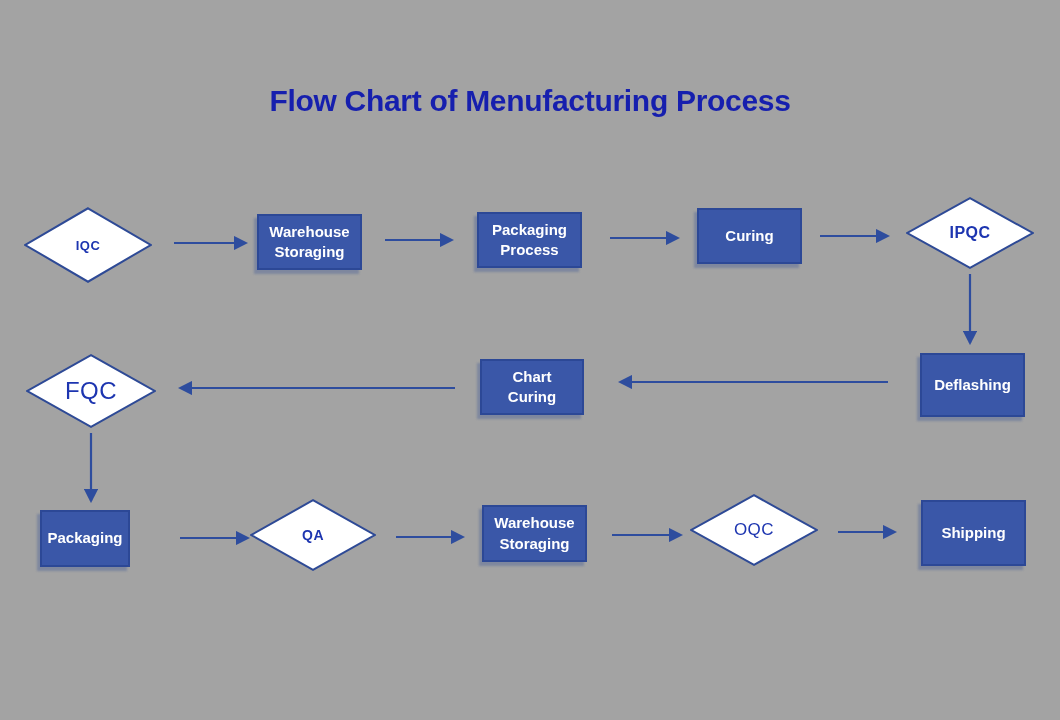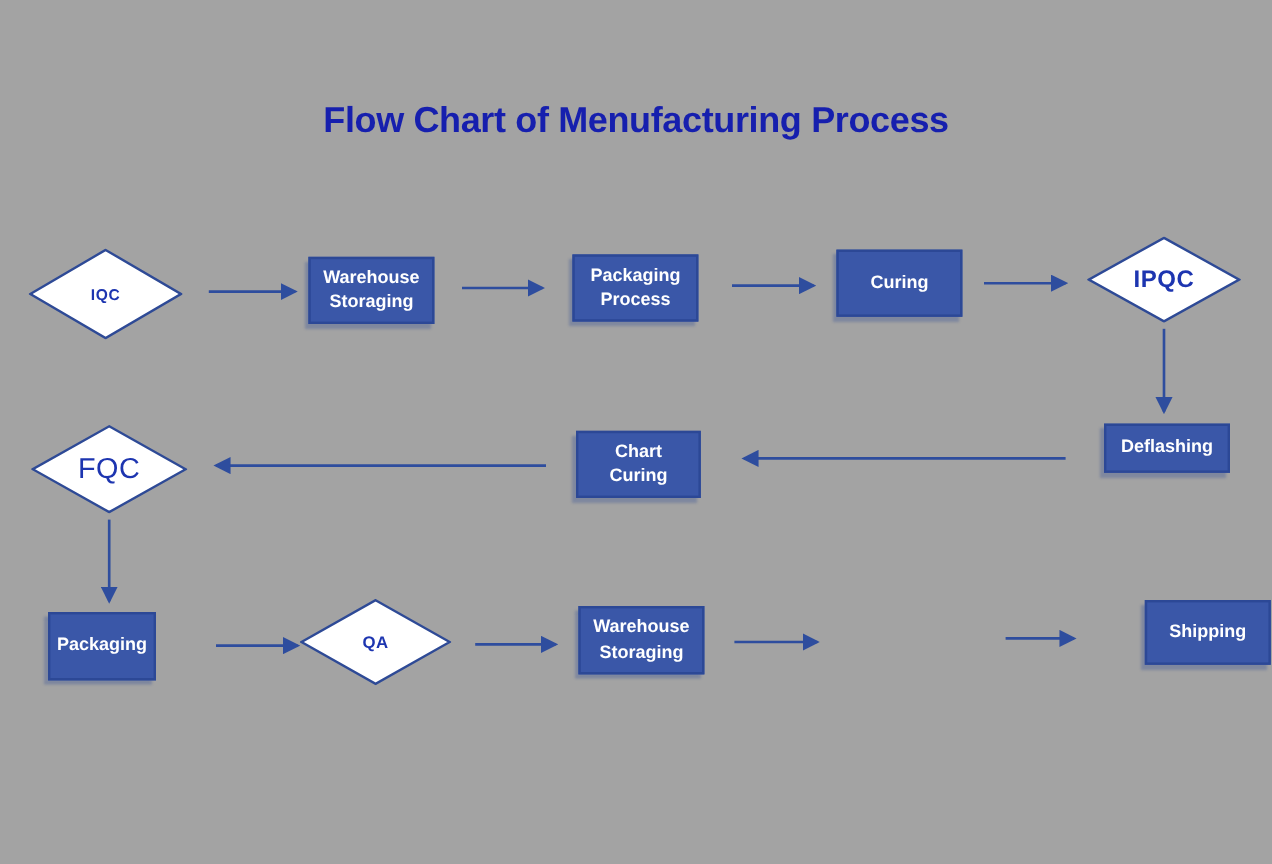--- a/index.html
+++ b/index.html
@@ -80,24 +80,24 @@
   </div>
 
   <div class="proc" style="left:697px;top:208px;width:105px;height:56px">
     <span>Curing</span>
   </div>
 
   <div class="diamond" style="left:906px;top:197px;width:128px;height:72px">
     <svg viewBox="0 0 100 60" preserveAspectRatio="none">
         <polygon points="50,1 99,30 50,59 1,30"></polygon>
       </svg>
-    <span class="dlabel fw-b" style="font-size:20px">IPQC</span>
+    <span class="dlabel fw-b" style="font-size:16px">IPQC</span>
   </div>
 
-  <div class="proc" style="left:920px;top:353px;width:105px;height:41px">
+  <div class="proc" style="left:920px;top:353px;width:105px;height:64px">
     <span>Deflashing</span>
   </div>
 
   <div class="proc" style="left:480px;top:359px;width:104px;height:56px">
     <span>Chart</span>
     <span>Curing</span>
   </div>
 
   <div class="diamond" style="left:26px;top:354px;width:130px;height:74px">
     <svg viewBox="0 0 100 60" preserveAspectRatio="none">
@@ -115,18 +115,24 @@
         <polygon points="50,1 99,30 50,59 1,30"></polygon>
       </svg>
     <span class="dlabel fw-b" style="font-size:14px">QA</span>
   </div>
 
   <div class="proc" style="left:482px;top:505px;width:105px;height:57px">
     <span>Warehouse</span>
     <span>Storaging</span>
   </div>
 
+  <div class="diamond" style="left:690px;top:494px;width:128px;height:72px">
+    <svg viewBox="0 0 100 60" preserveAspectRatio="none">
+        <polygon points="50,1 99,30 50,59 1,30"></polygon>
+      </svg>
+    <span class="dlabel fw-r" style="font-size:17px">OQC</span>
+  </div>
 
-  <div class="proc" style="left:954px;top:500px;width:105px;height:54px">
+  <div class="proc" style="left:921px;top:500px;width:105px;height:66px">
     <span>Shipping</span>
   </div>
 
 </div>
 
 </body></html>

